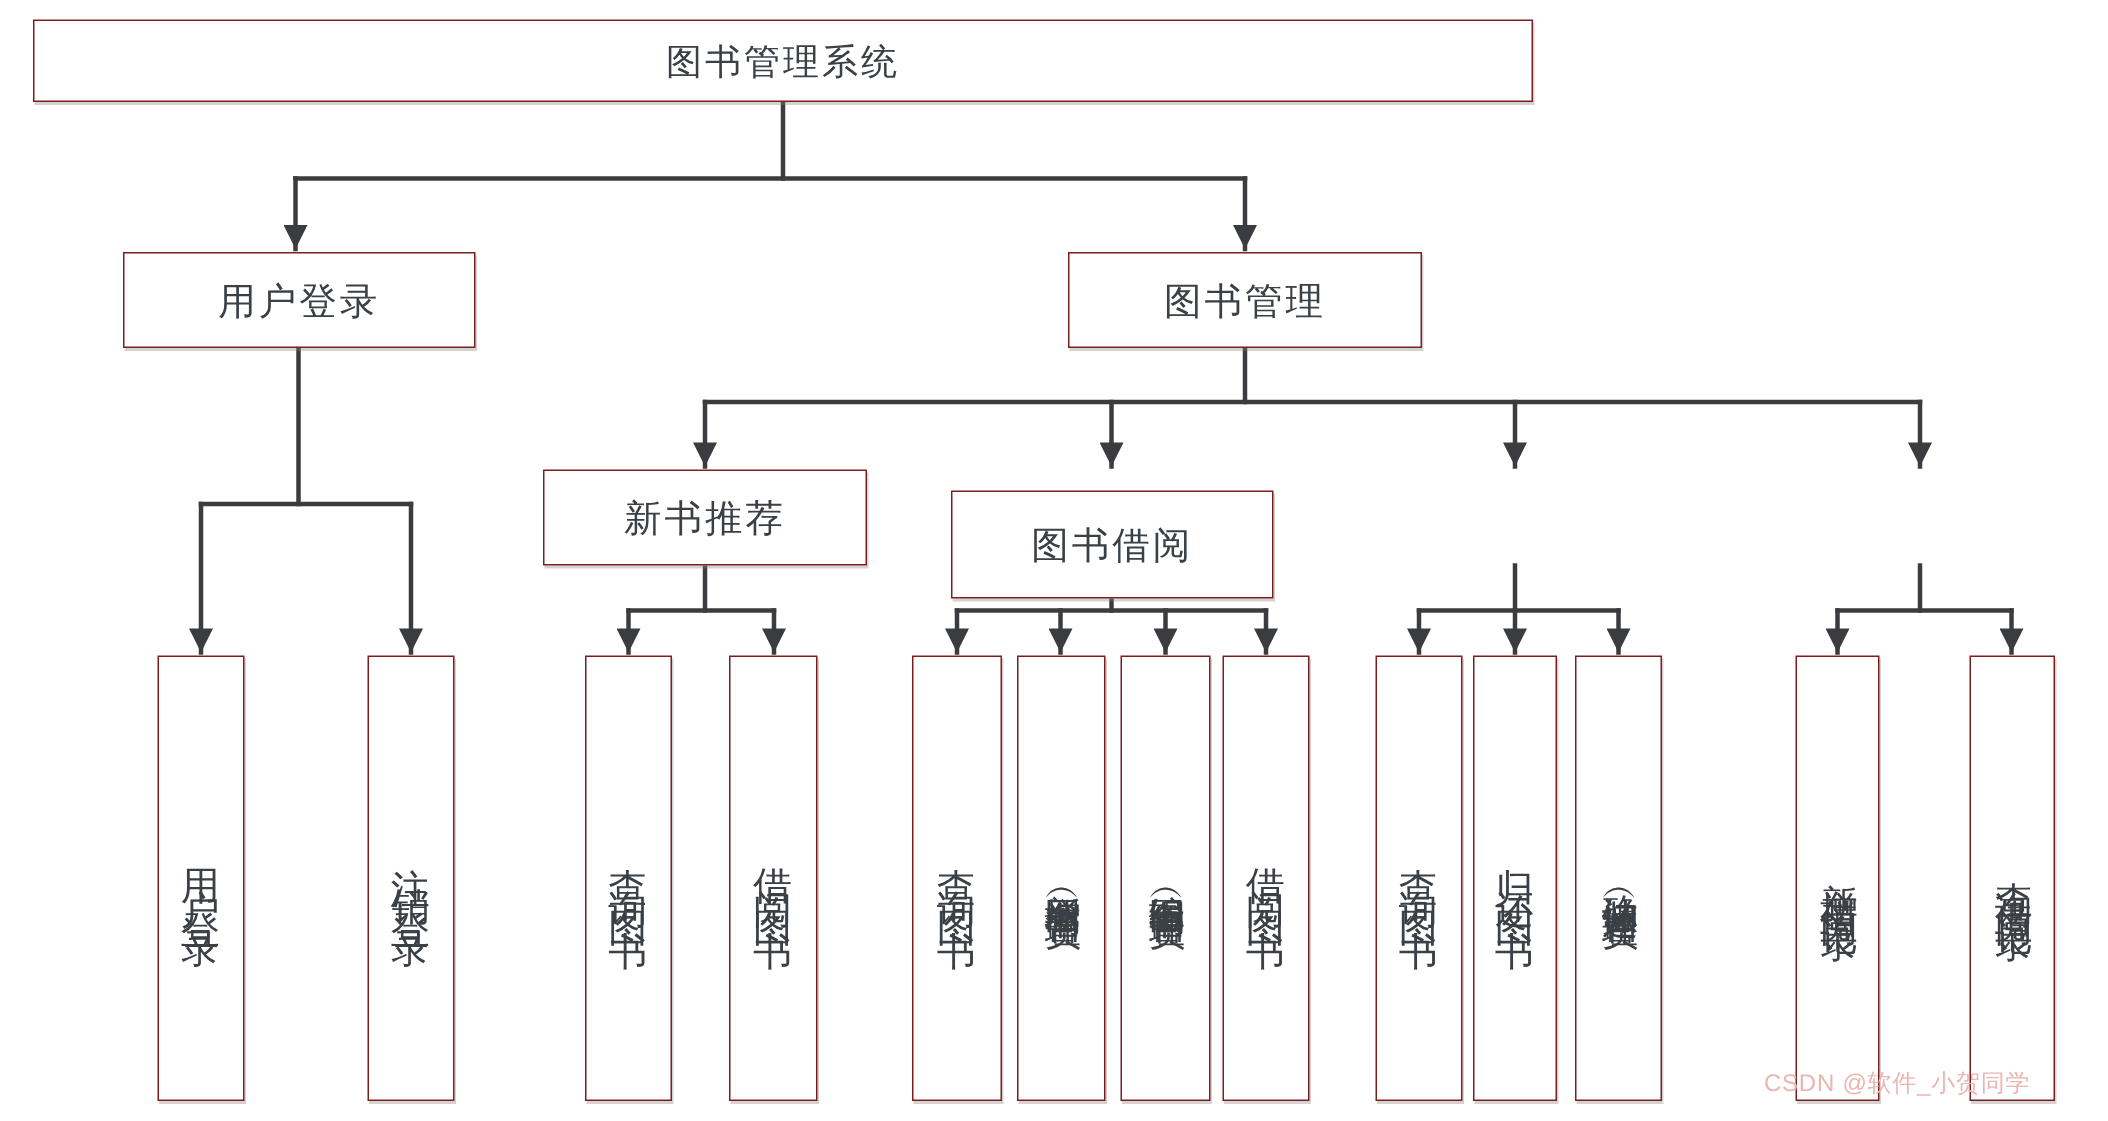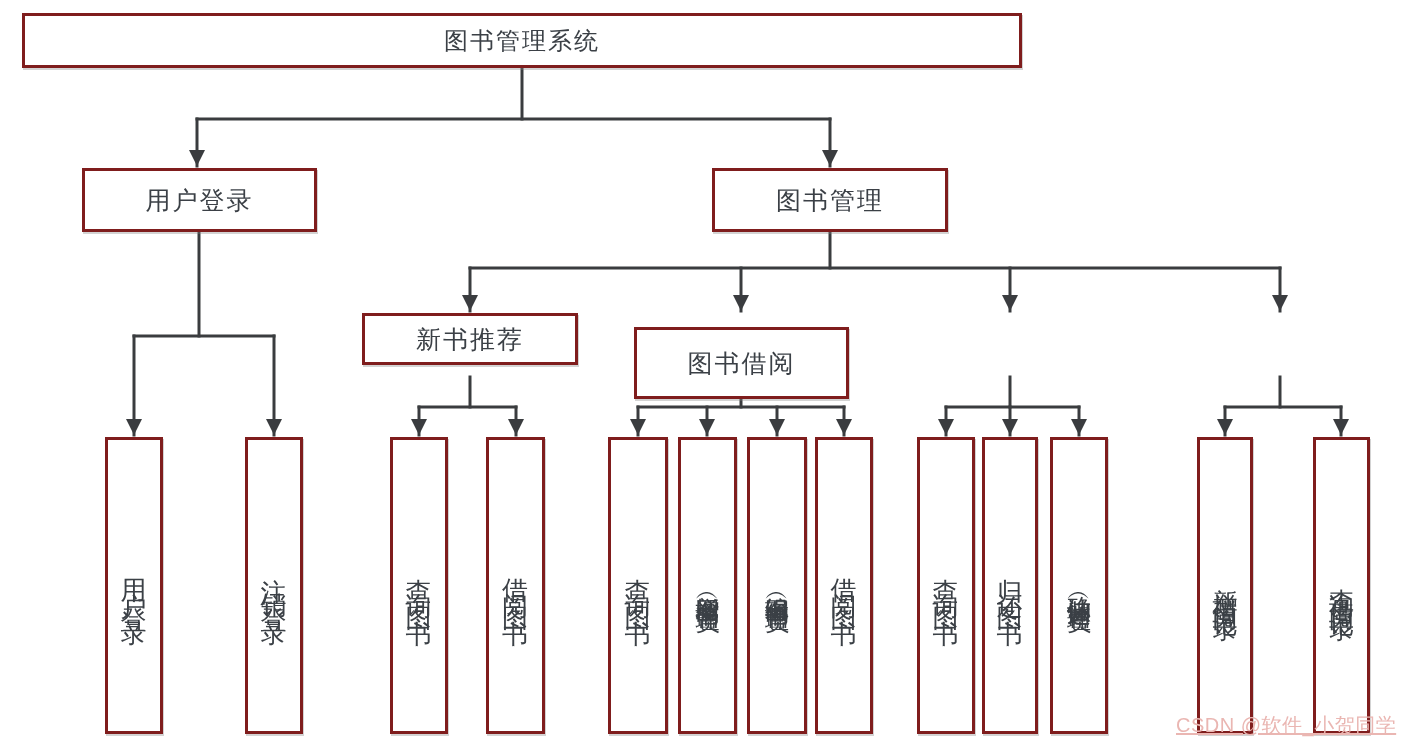--- a/index.html
+++ b/index.html
@@ -28,21 +28,21 @@
   .cl {
     stroke: #3a3c3f;
     stroke-width: 3;
     fill: none;
     stroke-linecap: square;
   }
   .node {
     position: absolute;
     box-sizing: border-box;
     background: #ffffff;
-    border: 3px solid #7f1d1d;
+    border: 1px solid #7f1d1d;
     display: flex;
     align-items: center;
     justify-content: center;
     color: #3b4046;
     z-index: 2;
     box-shadow: 1px 2px 0 rgba(130,130,130,0.35);
   }
   .hnode {
     font-size: 25px;
     letter-spacing: 2px;
@@ -64,25 +64,24 @@
   }
   .vnode.tight {
     font-size: 24px;
     letter-spacing: 2px;
   }
   .watermark {
     position: absolute;
     left: 1176px;
     top: 712px;
     z-index: 3;
-    font-size: 20px;
+    font-size: 16px;
     letter-spacing: 0.5px;
     color: #eab6b2;
     white-space: nowrap;
-    text-decoration: underline;
   }
 </style>
 </head>
 <body>
 
 <div class="stage">
 
   <svg class="connectors" width="1405" height="747" viewBox="0 0 1405 747">
     <defs>
       <marker id="arr" viewBox="0 0 10 10" refX="10" refY="5" markerUnits="userSpaceOnUse" markerWidth="22" markerHeight="16" orient="auto">
@@ -144,21 +143,21 @@
       <path class="cl" d="M1341 407 V435" marker-end="url(#arr)"></path>
     </g>
   </svg>
 
   <div class="node hnode root" style="left:22px; top:13px; width:1000px; height:55px">图书管理系统</div>
 
   <div class="node hnode" style="left:82px; top:168px; width:235px; height:64px">用户登录</div>
 
   <div class="node hnode" style="left:712px; top:168px; width:236px; height:64px">图书管理</div>
 
-  <div class="node hnode" style="left:362px; top:313px; width:216px; height:52px">新书推荐</div>
+  <div class="node hnode" style="left:362px; top:313px; width:216px; height:64px">新书推荐</div>
 
   <div class="node hnode" style="left:634px; top:327px; width:215px; height:72px">图书借阅</div>
 
 
 
   <div class="node vnode" style="left:105px; top:437px; width:58px; height:297px">用户登录</div>
 
   <div class="node vnode" style="left:245px; top:437px; width:58px; height:297px">注销登录</div>
 
   <div class="node vnode" style="left:390px; top:437px; width:58px; height:297px">查询图书</div>

